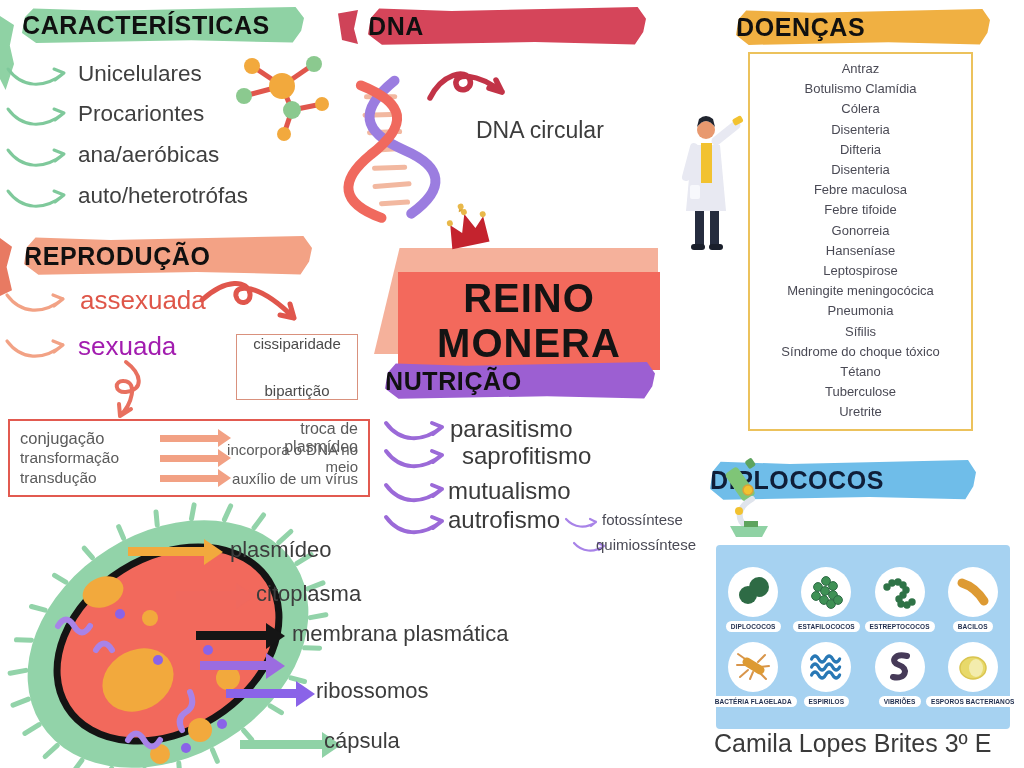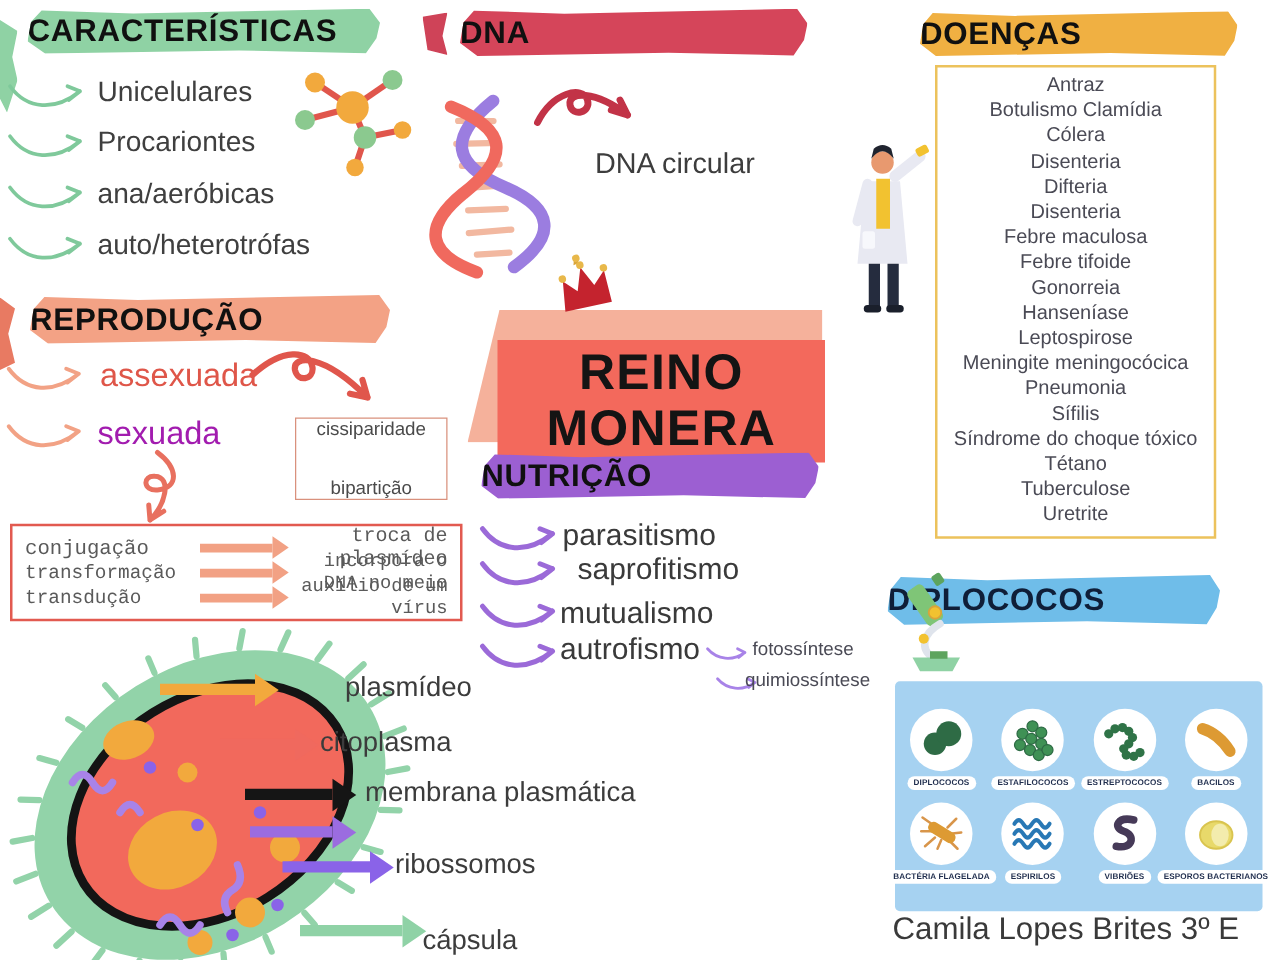--- a/index.html
+++ b/index.html
@@ -15,23 +15,23 @@
   
   .sarrow{position:absolute;height:9px;background:var(--c);}
   .sarrow::after{content:"";position:absolute;right:-19px;top:50%;transform:translateY(-50%);
      border-left:19px solid var(--c);border-top:13px solid transparent;border-bottom:13px solid transparent;}
   .tarrow{position:relative;width:58px;height:7px;background:#f2a184;margin:0 8px;flex:none;}
   .tarrow::after{content:"";position:absolute;right:-13px;top:50%;transform:translateY(-50%);
      border-left:13px solid #f2a184;border-top:9px solid transparent;border-bottom:9px solid transparent;}
   svg{display:block;overflow:visible;}
   .disease-box{position:absolute;left:748px;top:52px;width:221px;border:2px solid #ecc25c;
      padding:5px 0 6px 0;text-align:center;}
-  .dline{font-size:16px;line-height:20.2px;color:#4a4a55;}
+  .dline{font-size:13px;line-height:20.2px;color:#4a4a55;}
   .rep-table{position:absolute;left:8px;top:419px;width:362px;border:2px solid #e25a50;
-     padding:7px 10px;box-sizing:border-box;background:#fff;font-family:Liberation Mono, monospace;}
+     padding:7px 10px;box-sizing:border-box;background:#fff;}
   .rep-row{display:flex;align-items:center;height:20px;}
   .rep-left{width:132px;font-size:15.5px;color:#5a5a5a;}
   .rep-right{flex:1;text-align:right;font-size:15px;color:#5a5a5a;}
   .ciss-box{position:absolute;left:236px;top:334px;width:120px;height:64px;border:1.5px solid #d9917d;
      display:flex;flex-direction:column;align-items:center;justify-content:space-between;gap:9px;
      font-size:15px;color:#4a4a4a;background:#fff;}
   .reino-back{position:absolute;left:374px;top:248px;width:284px;height:106px;background:#f5b19b;
      clip-path:polygon(9% 0,100% 0,100% 100%,0 100%);}
   .reino-front{position:absolute;left:398px;top:228px;width:262px;height:98px;background:#f3695c;
      display:flex;flex-direction:column;align-items:center;justify-content:center;margin-top:44px;}
@@ -295,35 +295,35 @@
     <path d="M128,248 q8,-13 16,0 q8,13 16,0" fill="none" stroke="#a883e8" stroke-width="6" stroke-linecap="round"></path>
     <path d="M190,200 q6,14 -4,20 q-10,6 -4,18" fill="none" stroke="#a883e8" stroke-width="6" stroke-linecap="round" fill-rule="evenodd"></path>
     <circle cx="158" cy="168" r="5" fill="#8a63e8"></circle>
     <circle cx="208" cy="158" r="5" fill="#8a63e8"></circle>
     <circle cx="186" cy="256" r="5" fill="#8a63e8"></circle>
     <circle cx="222" cy="232" r="5" fill="#8a63e8"></circle>
     <circle cx="120" cy="122" r="5" fill="#8a63e8"></circle>
   </svg>
 
   <div class="sarrow" style="--c:#f2a93d;left:128px;top:547px;width:76px;"></div>
-  <div class="txt celltxt" style="left:230px;top:537px;margin-left:46px;">plasmídeo</div>
+  <div class="txt celltxt" style="left:230px;top:537px;">plasmídeo</div>
 
   <div class="sarrow" style="--c:#f0695e;left:176px;top:591px;width:60px;"></div>
   <div class="txt celltxt" style="left:256px;top:581px;">citoplasma</div>
 
   <div class="sarrow" style="--c:#151515;left:196px;top:631px;width:70px;"></div>
   <div class="txt celltxt" style="left:292px;top:621px;">membrana plasmática</div>
 
   <div class="sarrow" style="--c:#9b6ce0;left:200px;top:661px;width:66px;"></div>
 
   <div class="sarrow" style="--c:#8a63e8;left:226px;top:689px;width:70px;"></div>
   <div class="txt celltxt" style="left:316px;top:678px;">ribossomos</div>
 
   <div class="sarrow" style="--c:#8fd2a6;left:240px;top:740px;width:82px;"></div>
-  <div class="txt celltxt" style="left:338px;top:728px;margin-top:11px;">cápsula</div>
+  <div class="txt celltxt" style="left:324px;top:728px;">cápsula</div>
 
   <div class="banner" style="left:710px;top:460px;width:266px;height:41px;background:#6fbde9;color:#0f1e38;">
     <span>DIPLOCOCOS</span>
   </div>
 
   <svg class="abs" style="left:718px;top:463px;z-index:3;" width="62" height="76" viewBox="0 0 62 76">
     <rect x="14" y="4" width="15" height="34" rx="4" fill="#7fc577" transform="rotate(-35 22 20)"></rect>
     <rect x="28" y="-4" width="8" height="9" rx="2" fill="#5da45e" transform="rotate(-35 32 0)"></rect>
     <circle cx="30" cy="27" r="5" fill="#f2c230" stroke="#d8a43a" stroke-width="1.5"></circle>
     <path d="M34,36 C20,44 18,56 28,63" fill="none" stroke="#dfe4ec" stroke-width="6" stroke-linecap="round"></path>

